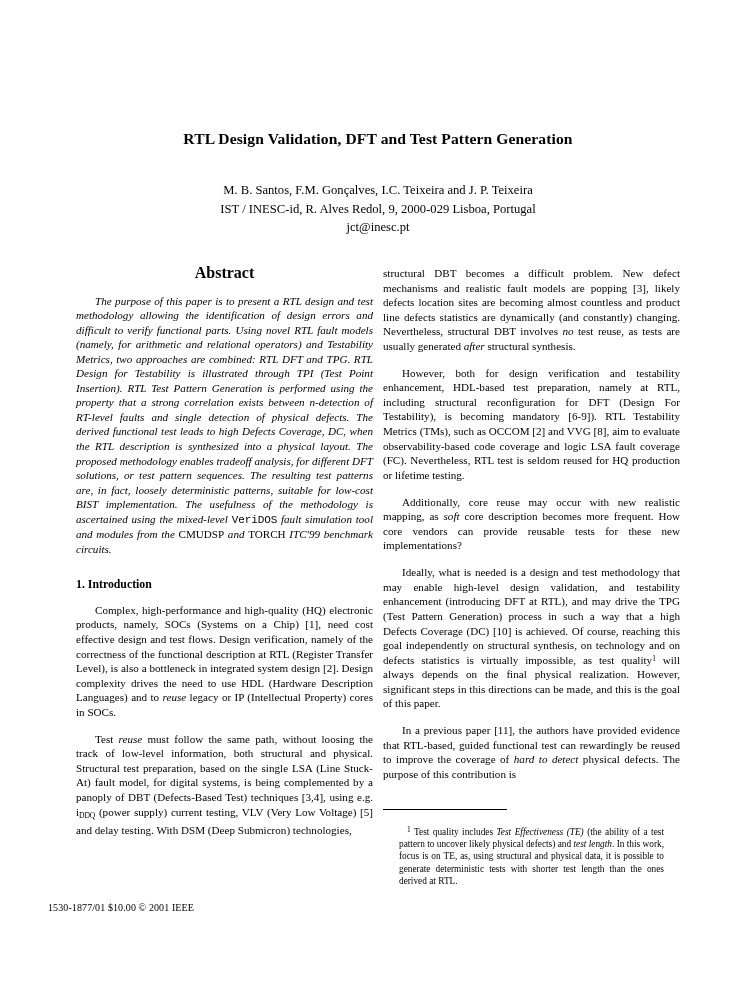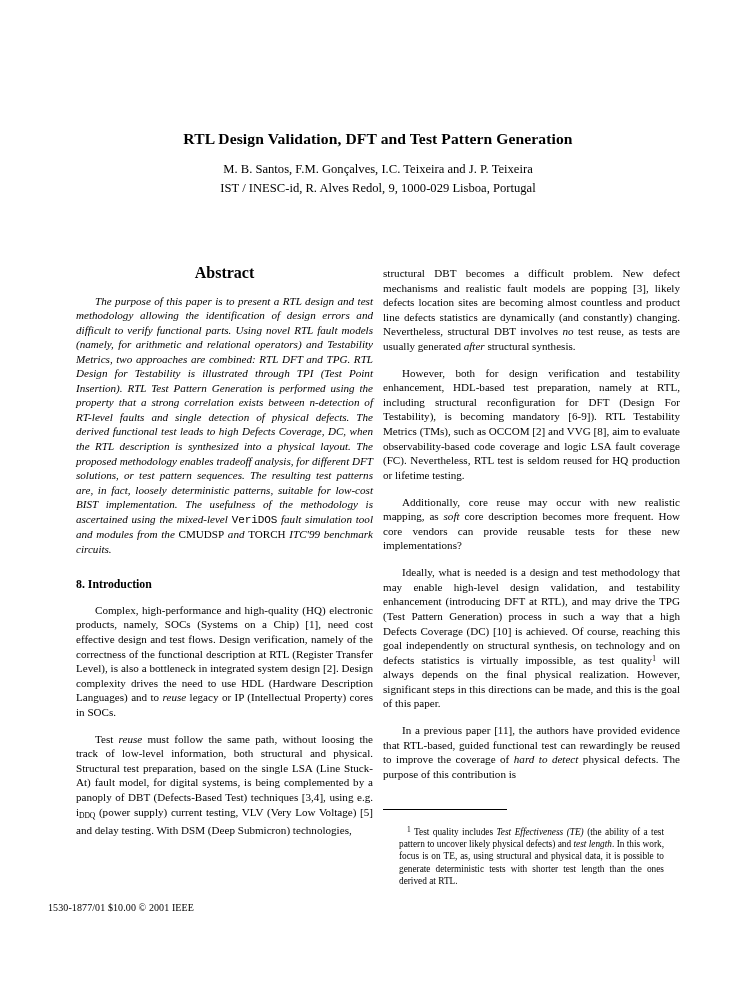--- a/index.html
+++ b/index.html
@@ -34,21 +34,21 @@
   }
   .title {
     font-size: 15.6px;
     font-weight: bold;
     line-height: 21px;
     letter-spacing: 0.1px;
     margin: 0;
   }
   .title-line { display: block; }
   .authors {
-    margin-top: 11px;
+    margin-top: 32px;
     font-size: 12.6px;
     line-height: 18.5px;
   }
   .authors-line { display: block; }
   .email { display: block; }
 
   
   .col {
     position: absolute;
     top: 250px;
@@ -151,35 +151,36 @@
 <body>
 
 <div class="page">
 
   <div class="header">
     <h1 class="title">
       <span class="title-line">RTL Design Validation, DFT and Test Pattern Generation</span>
     </h1>
     <div class="authors">
       <span class="authors-line">M. B. Santos, F.M. Gonçalves, I.C. Teixeira and  J. P. Teixeira</span>
-      <span class="authors-line">IST / INESC-id, R. Alves Redol, 9, 1000-029 Lisboa, Portugal</span>
+      <span class="authors-line">IST / INESC-id, R. Alves Redol, 9, 2000-029 Lisboa, Portugal</span>
+      <span class="email">jct@inesc.pt</span>
     </div>
   </div>
 
   <div class="col col-left">
 
     <div class="abstract-section">
       <div class="section-head">Abstract</div>
       <div class="abstract-body">
         <p class="para"><span>The purpose of this paper is to present a RTL design and test methodology allowing the identification of design errors and difficult to verify functional parts. Using novel RTL fault models (namely, for arithmetic and relational operators) and Testability Metrics, two approaches are combined: RTL DFT and TPG. RTL Design for Testability is illustrated through TPI (Test Point Insertion). RTL Test Pattern Generation is performed using the property that a strong correlation exists between n-detection of RT-level faults and single detection of physical defects. The derived functional test leads to high Defects Coverage, DC, when the RTL description is synthesized into a physical layout. The proposed methodology enables tradeoff analysis, for different DFT solutions, or test pattern sequences. The resulting test patterns are, in fact, loosely deterministic patterns, suitable for low-cost BIST implementation. The usefulness of the methodology is ascertained using the mixed-level </span><span class="mono">VeriDOS</span><span> fault simulation tool and modules from the </span><span class="roman">CMUDSP</span><span> and </span><span class="roman">TORCH</span><span> </span><em class="it">ITC'99</em><span> benchmark circuits.</span></p>
       </div>
     </div>
 
     <div class="intro-wrap">
-      <div class="section-head-left">8. Introduction</div>
+      <div class="section-head-left">1. Introduction</div>
 
       <p class="para"><span>Complex, high-performance and high-quality (HQ) electronic products, namely, SOCs (Systems on a Chip) [1], need cost effective design and test flows. Design verification, namely of the correctness of the functional description at RTL (Register Transfer Level), is also a bottleneck in integrated system design [2]. Design complexity drives the need to use HDL (Hardware Description Languages) and to </span><em class="it">reuse</em><span> legacy or IP (Intellectual Property) cores in SOCs.</span></p>
 
       <p class="para"><span>Test </span><em class="it">reuse</em><span> must follow the same path, without loosing the track of low-level information, both structural and physical. Structural test preparation, based on the single LSA (Line Stuck-At) fault model, for digital systems, is being complemented by a panoply of DBT (Defects-Based Test) techniques [3,4], using e.g. i</span><sub class="ddq">DDQ</sub><span> (power supply) current testing, VLV (Very Low Voltage) [5] and delay testing. With DSM (Deep Submicron) technologies,</span></p>
     </div>
 
   </div>
 
   <div class="col col-right">
 

